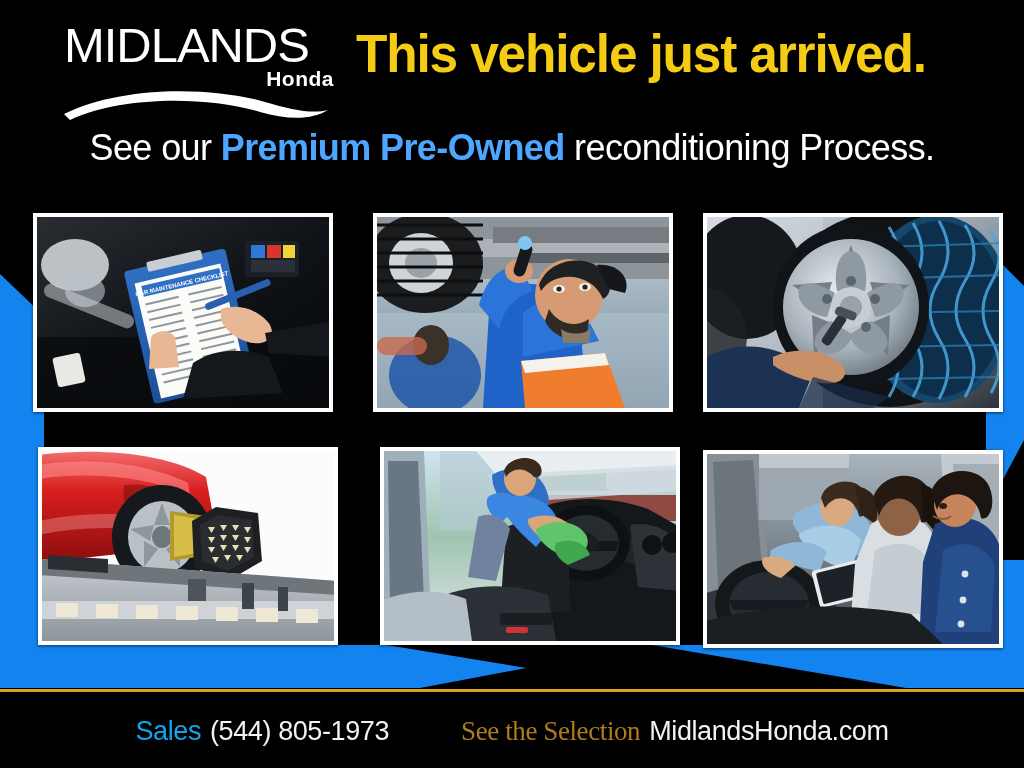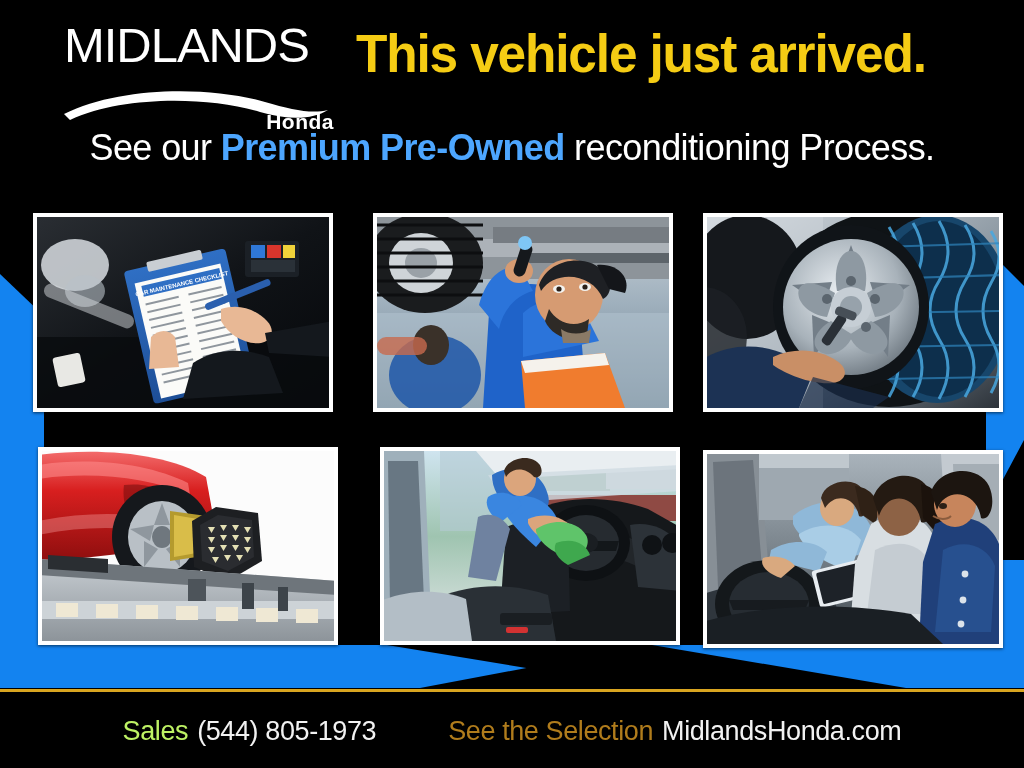--- a/index.html
+++ b/index.html
@@ -30,21 +30,21 @@
     position:absolute; left:0; top:0;
     font-size:48px; line-height:48px; letter-spacing:-1px;
     color:#ffffff; font-weight:400;
     font-family:"Liberation Sans", sans-serif;
     transform:scaleX(1.02); transform-origin:left top;
     white-space:nowrap;
   }
   #logo-honda {
     position:absolute; right:12px; top:46px;
     font-size:21px; line-height:21px; color:#ffffff; font-weight:700;
-    letter-spacing:0.5px; white-space:nowrap;margin-top:43px;
+    letter-spacing:0.5px; white-space:nowrap;
   }
   #logo-swoosh { position:absolute; left:-4px; top:58px; width:290px; height:40px; }
 
   #headline {
     position:absolute; left:356px; top:24px;
     font-size:53px; line-height:60px;
     color:#f5cc14; font-weight:700;
     letter-spacing:-1.2px; white-space:nowrap;
     transform:scaleX(0.97); transform-origin:left top;
   }
@@ -78,22 +78,22 @@
   }
   #footer {
     position:absolute; left:0; top:692px; width:1024px; height:76px;
     background:#000;
   }
   #footer-inner {
     position:absolute; left:0; top:22px; width:1024px;
     text-align:center; white-space:nowrap;
     font-size:27px; line-height:34px; letter-spacing:-0.4px;
   }
-  #footer-inner .gold   { color:#bef264; }
-  #footer-inner .bronze { color:#b07c1c; }
+  #footer-inner .gold   { color:#0ea5e9; }
+  #footer-inner .bronze { color:#b07c1c;font-family:Liberation Serif, serif; }
   #footer-inner .white  { color:#f2f2f2; }
   #footer-inner .gap    { display:inline-block; width:72px; }
   #footer-inner .sp     { display:inline-block; width:9px; }
 </style>
 </head>
 <body>
 
 <div id="stage">
 
   <svg id="blue-shape" viewBox="0 0 1024 768" preserveAspectRatio="none">

